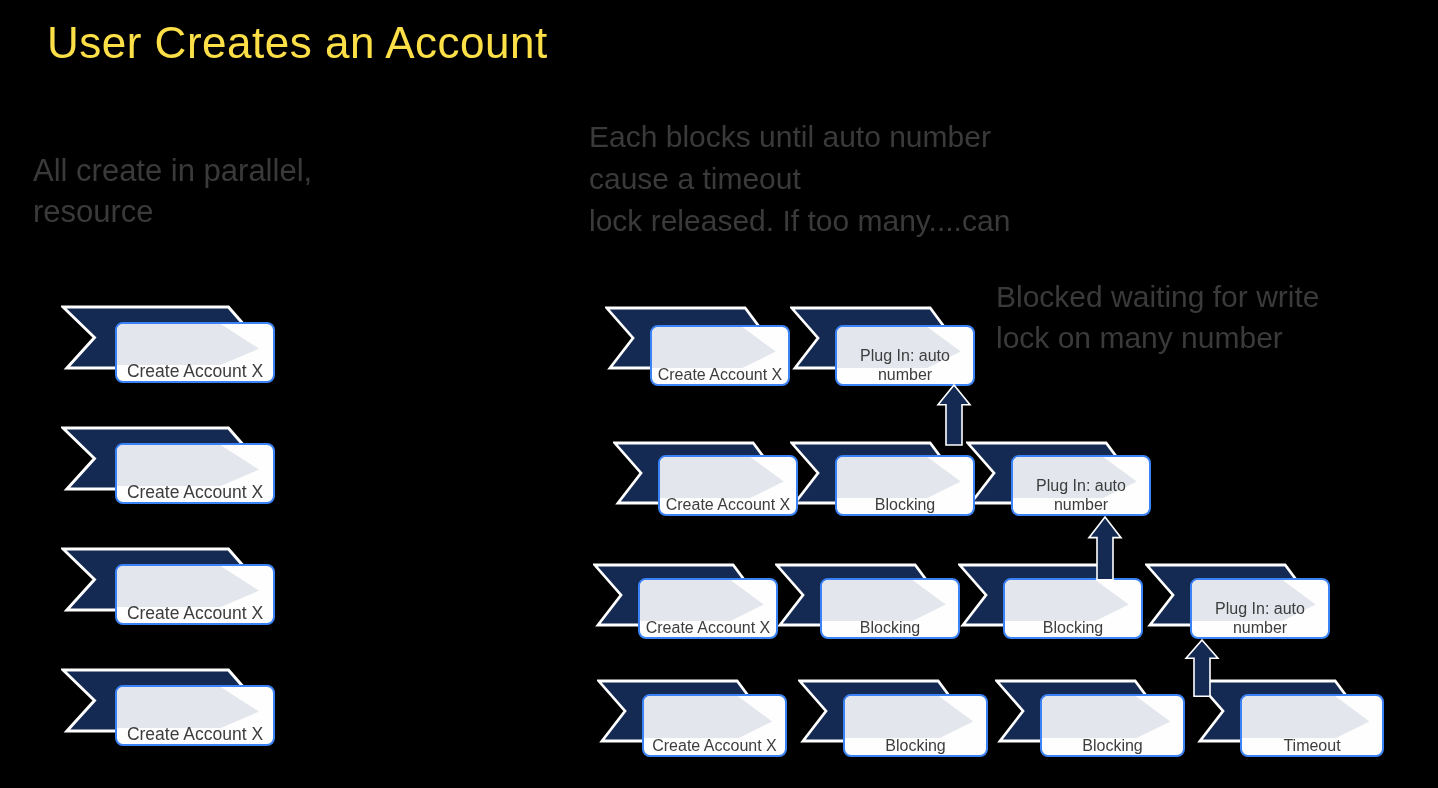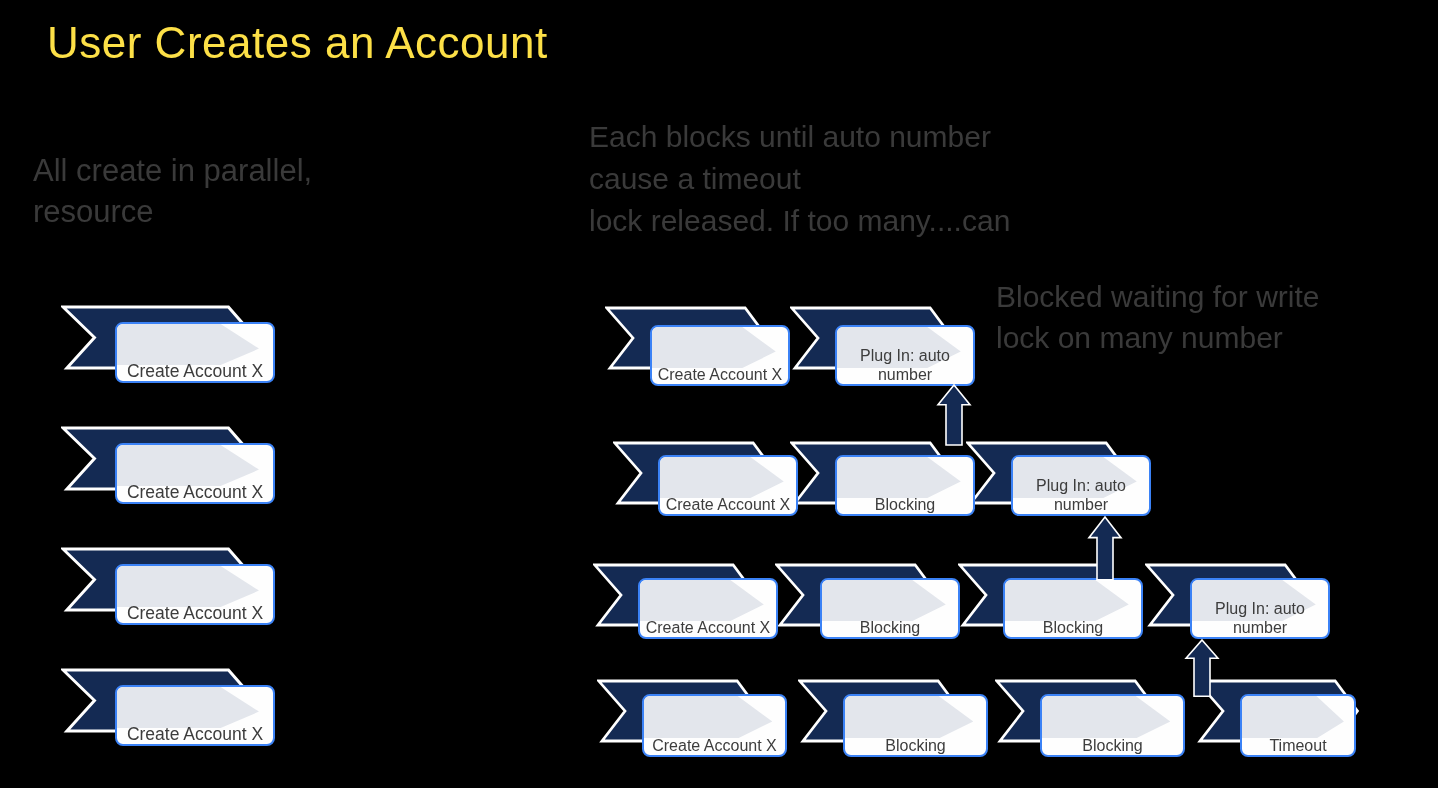--- a/index.html
+++ b/index.html
@@ -204,18 +204,18 @@
       <use href="#chevsym"></use>
     </svg>
   <div class="box" style="left:1040px;top:694px;width:145px;height:63px">
     <i class="ghost"></i>
     <span class="lbl">Blocking</span>
   </div>
 
   <svg class="chev" viewBox="0 0 200 66" preserveAspectRatio="none" style="left:1195px;top:679px;width:165px;height:64px">
       <use href="#chevsym"></use>
     </svg>
-  <div class="box" style="left:1240px;top:694px;width:116px;height:63px">
+  <div class="box" style="left:1240px;top:694px;width:144px;height:63px">
     <i class="ghost"></i>
     <span class="lbl">Timeout</span>
   </div>
 
 </div>
 
 </body></html>

